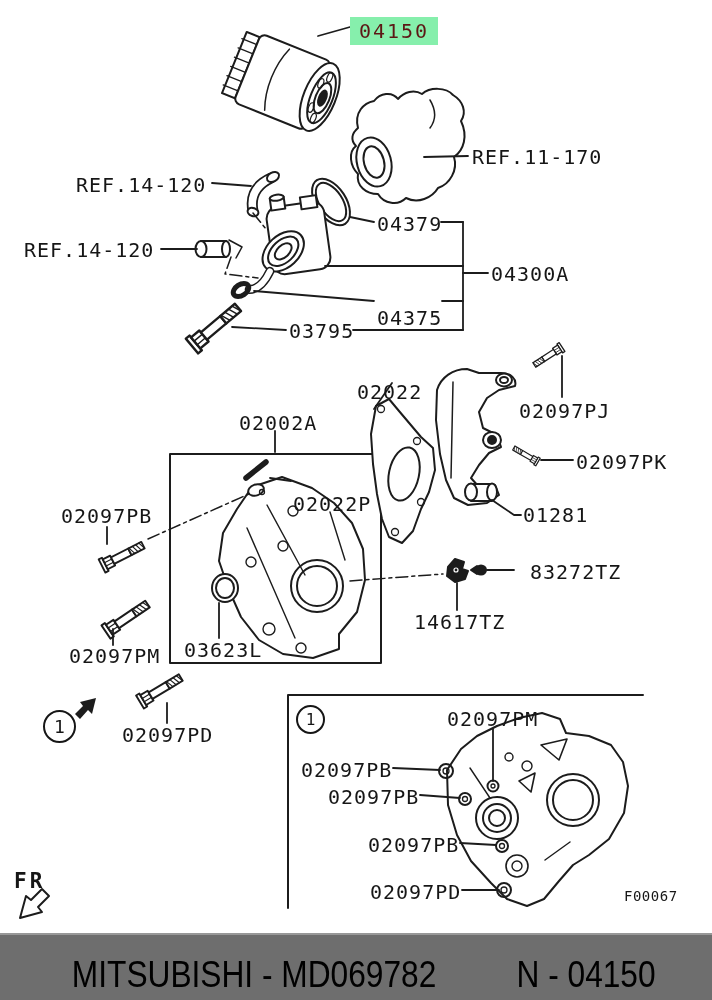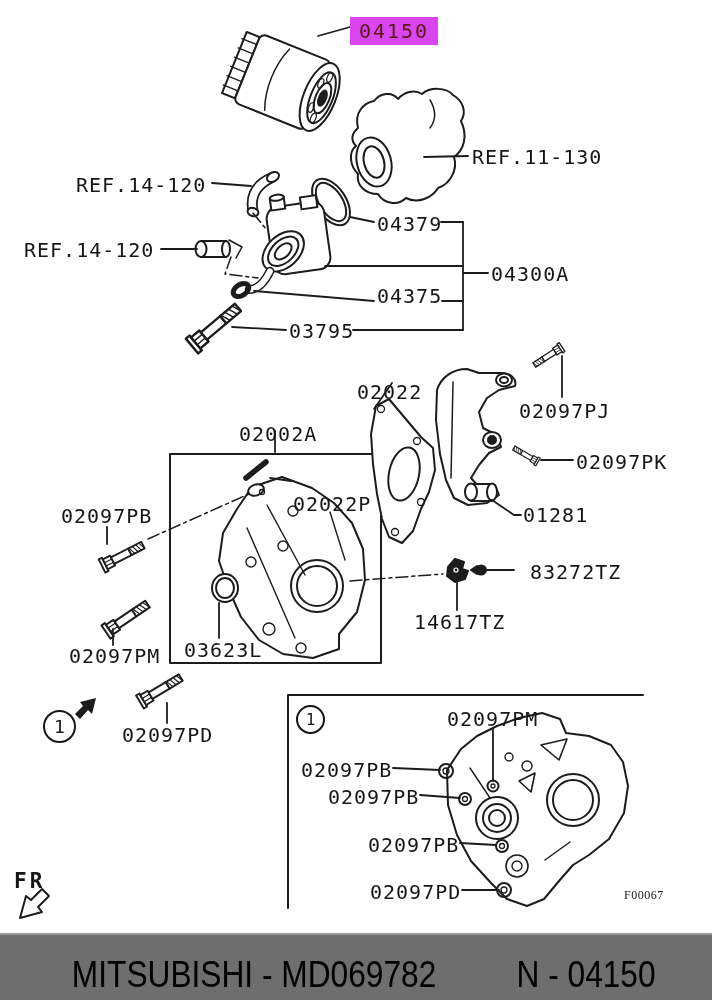--- a/index.html
+++ b/index.html
@@ -5,24 +5,24 @@
   html,body{margin:0;padding:0;background:#ffffff;}
   #stage{
     position:relative;width:712px;height:1000px;background:#ffffff;
     font-family:"DejaVu Sans Mono",monospace;color:#161616;overflow:hidden;
   }
   #art{position:absolute;left:0;top:0;}
   .lbl{
     position:absolute;font-size:20px;line-height:1;letter-spacing:1px;
     white-space:nowrap;color:#161616;
   }
-  .lbl.small{font-size:12px;letter-spacing:0.5px;font-family:Liberation Serif, serif;}
+  .lbl.small{font-size:14px;letter-spacing:0.5px;}
   .hl{
     position:absolute;left:350px;top:17px;width:88px;height:28px;
-    background:#d946ef;color:#5c1715;display:flex;align-items:center;
+    background:#86efac;color:#5c1715;display:flex;align-items:center;
     justify-content:center;font-size:20px;letter-spacing:2px;
   }
   .marker{
     position:absolute;border:2px solid #161616;border-radius:50%;
     display:flex;align-items:center;justify-content:center;background:#fff;
   }
   .marker.main{left:43px;top:710px;width:29px;height:29px;font-size:18px;}
   .marker.inset{left:296px;top:705px;width:25px;height:25px;font-size:16px;}
   .fr{
     position:absolute;left:14px;top:869px;font-size:21px;font-weight:bold;
@@ -247,31 +247,31 @@
       <path d="M350,581 L443,574"></path>
     </g>
 
     <path d="M20,918 L26,896 L31,900 L42,889 L49,896 L38,907 L42,912 Z" fill="#fff"></path>
 
     <path d="M96,698 L92,714 L88,710 L80,719 L75,714 L83,706 L80,702 Z" fill="#1c1c1c" stroke="none"></path>
   </svg>
 
   <div class="hl">04150</div>
 
-  <div class="lbl" style="left:472px;top:147px">REF.11-130</div>
+  <div class="lbl" style="left:472px;top:147px">REF.11-170</div>
   <div class="lbl" style="left:76px;top:175px">REF.14-120</div>
   <div class="lbl" style="left:24px;top:240px">REF.14-120</div>
   <div class="lbl" style="left:377px;top:214px">04379</div>
   <div class="lbl" style="left:491px;top:264px">04300A</div>
-  <div class="lbl" style="left:377px;top:286px">04375</div>
+  <div class="lbl" style="left:377px;top:308px">04375</div>
   <div class="lbl" style="left:289px;top:321px">03795</div>
   <div class="lbl" style="left:357px;top:382px">02022</div>
   <div class="lbl" style="left:519px;top:401px">02097PJ</div>
   <div class="lbl" style="left:576px;top:452px">02097PK</div>
-  <div class="lbl" style="left:239px;top:424px">02002A</div>
+  <div class="lbl" style="left:239px;top:413px">02002A</div>
   <div class="lbl" style="left:293px;top:494px">02022P</div>
   <div class="lbl" style="left:523px;top:505px">01281</div>
   <div class="lbl" style="left:61px;top:506px">02097PB</div>
   <div class="lbl" style="left:530px;top:562px">83272TZ</div>
   <div class="lbl" style="left:414px;top:612px">14617TZ</div>
   <div class="lbl" style="left:184px;top:640px">03623L</div>
   <div class="lbl" style="left:69px;top:646px">02097PM</div>
   <div class="lbl" style="left:122px;top:725px">02097PD</div>
 
   <div class="lbl" style="left:447px;top:709px">02097PM</div>

